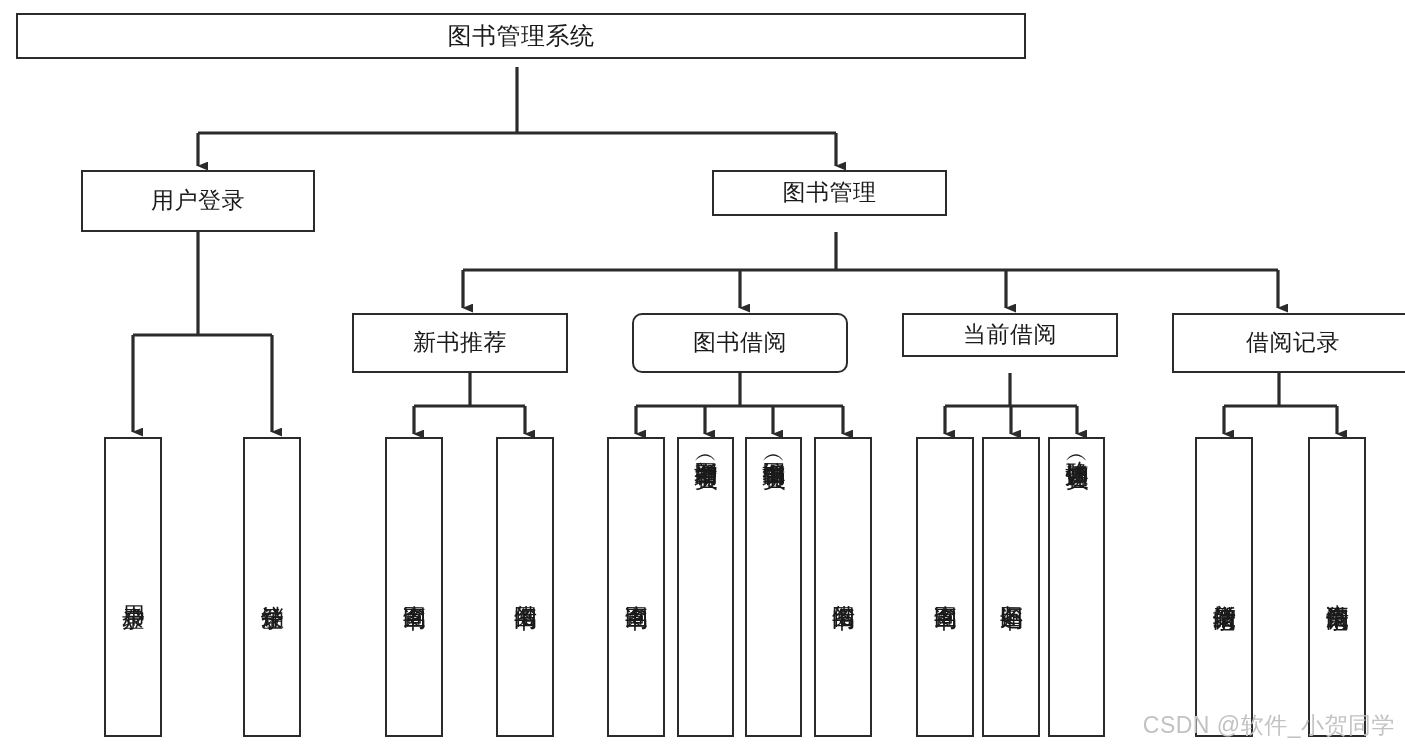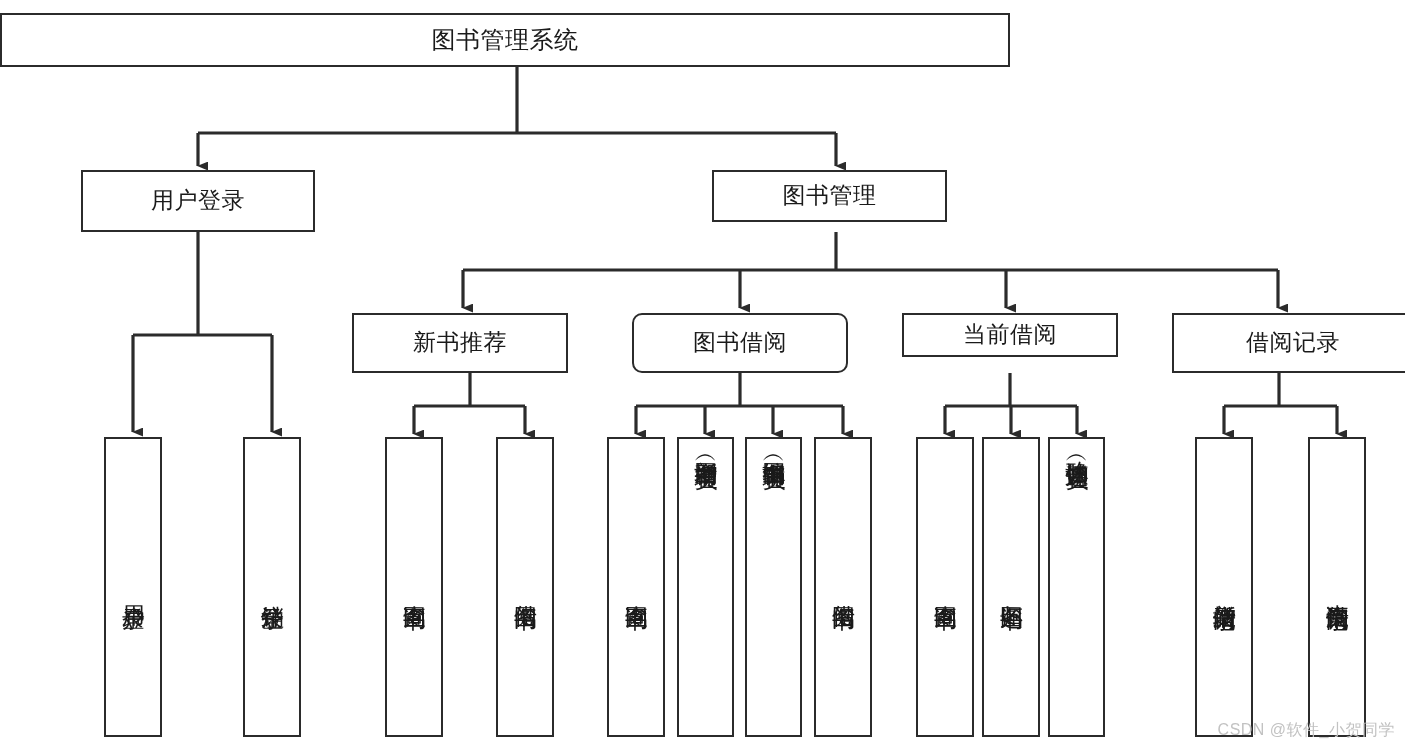--- a/index.html
+++ b/index.html
@@ -68,21 +68,21 @@
     align-items: center;
     justify-content: center;
   }
   .leaf-inner.top {
     align-items: flex-start;
   }
   #watermark {
     position: absolute;
     right: 10px;
     bottom: 6px;
-    font-size: 16px;
+    font-size: 23px;
     color: #c2c2c2;
     letter-spacing: 0.5px;
     white-space: nowrap;
     pointer-events: none;
   }
 </style>
 </head>
 <body>
 
 <div id="diagram-root">
@@ -130,29 +130,29 @@
       <path d="M 1011,406 L 1011,434" marker-end="url(#arrowhead)"></path>
       <path d="M 1077,406 L 1077,434" marker-end="url(#arrowhead)"></path>
 
       <path d="M 1279,373 L 1279,406"></path>
       <path d="M 1224,406 L 1337,406"></path>
       <path d="M 1224,406 L 1224,434" marker-end="url(#arrowhead)"></path>
       <path d="M 1337,406 L 1337,434" marker-end="url(#arrowhead)"></path>
     </g>
   </svg>
 
-  <div class="node-box root" style="left:0; top:13px; width:1010px; height:54px;">
+  <div class="node-box root" style="left:16px; top:13px; width:1010px; height:46px;">
     <span class="node-label-h">图书管理系统</span>
   </div>
 
   <div class="node-box" style="left:81px; top:170px; width:234px; height:62px;">
     <span class="node-label-h">用户登录</span>
   </div>
 
-  <div class="node-box" style="left:712px; top:170px; width:235px; height:52px;">
+  <div class="node-box" style="left:712px; top:170px; width:235px; height:46px;">
     <span class="node-label-h">图书管理</span>
   </div>
 
   <div class="node-box" style="left:352px; top:313px; width:216px; height:60px;justify-content:center;">
     <span class="node-label-h">新书推荐</span>
   </div>
 
   <div class="node-box" style="left:632px; top:313px; width:216px; height:60px;border-radius:10px;">
     <span class="node-label-h">图书借阅</span>
   </div>

